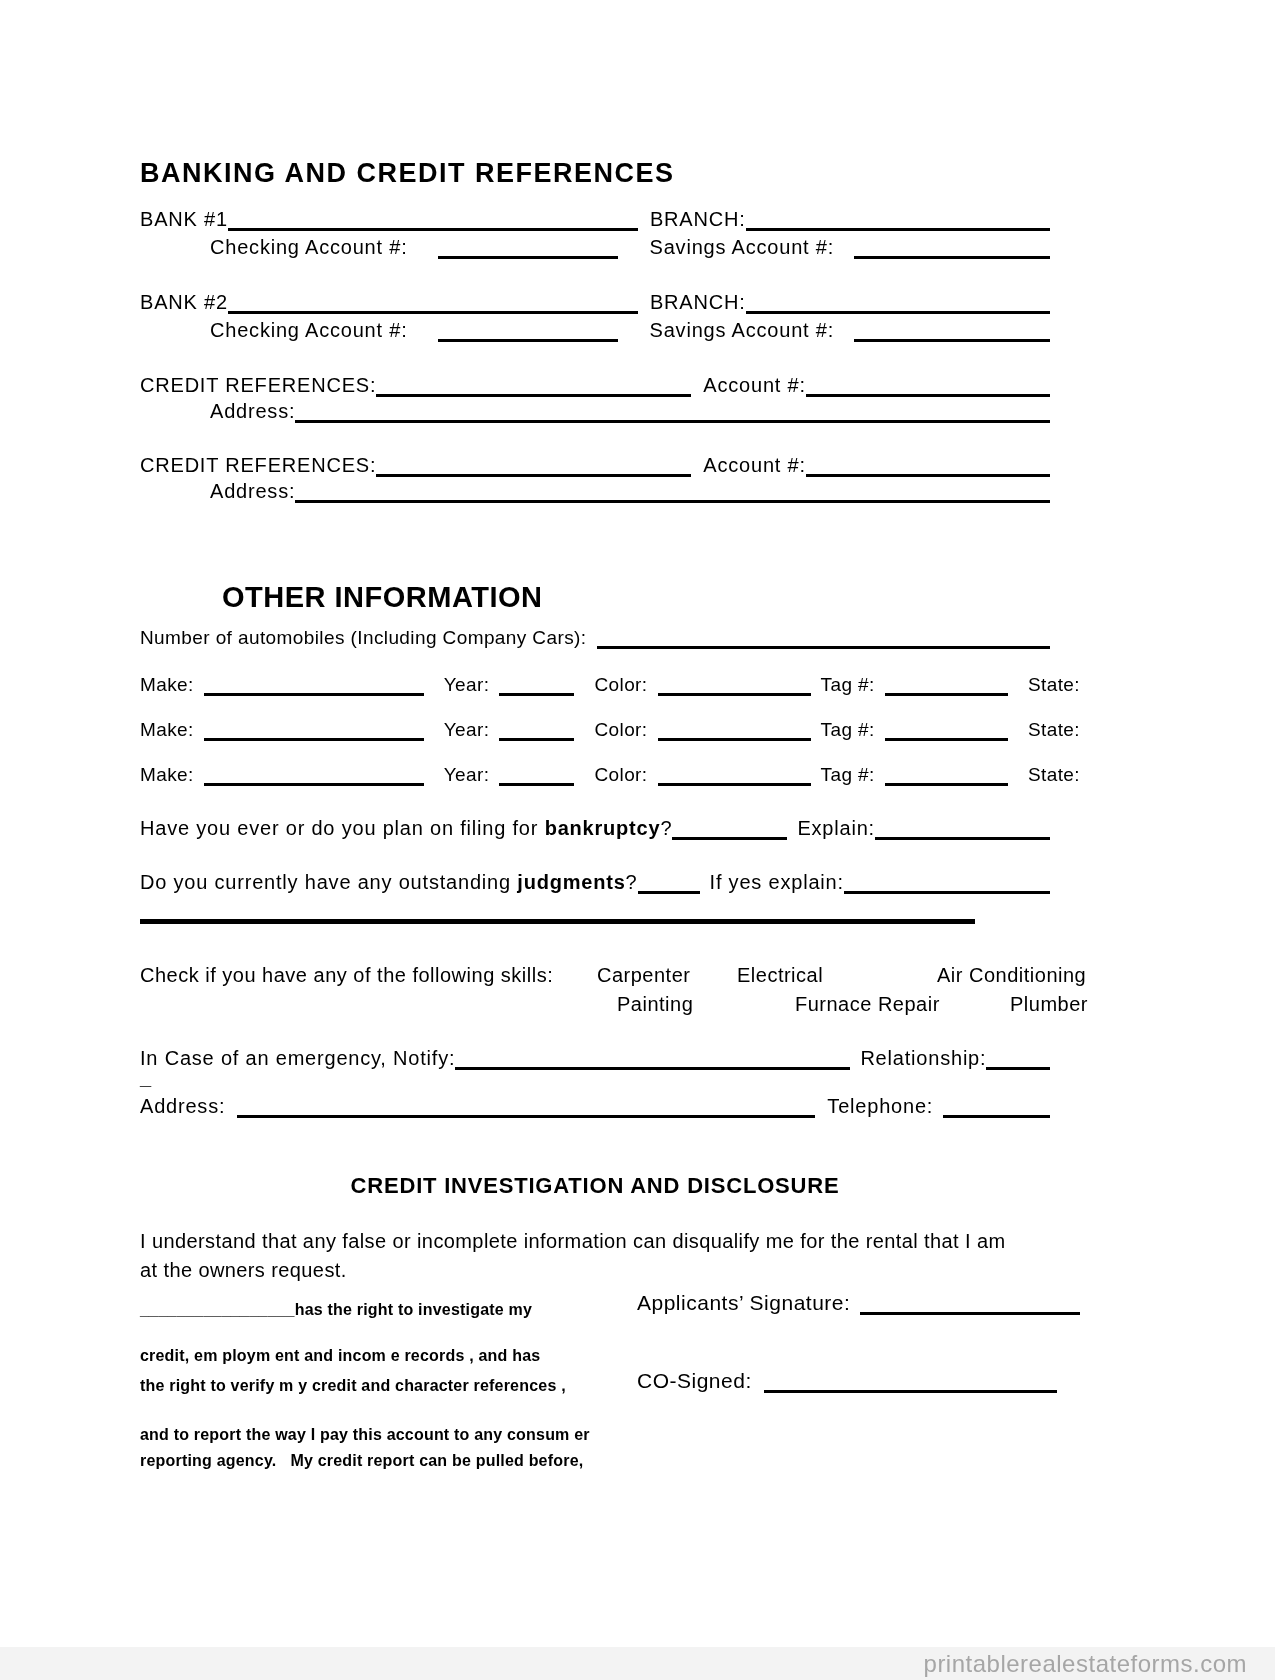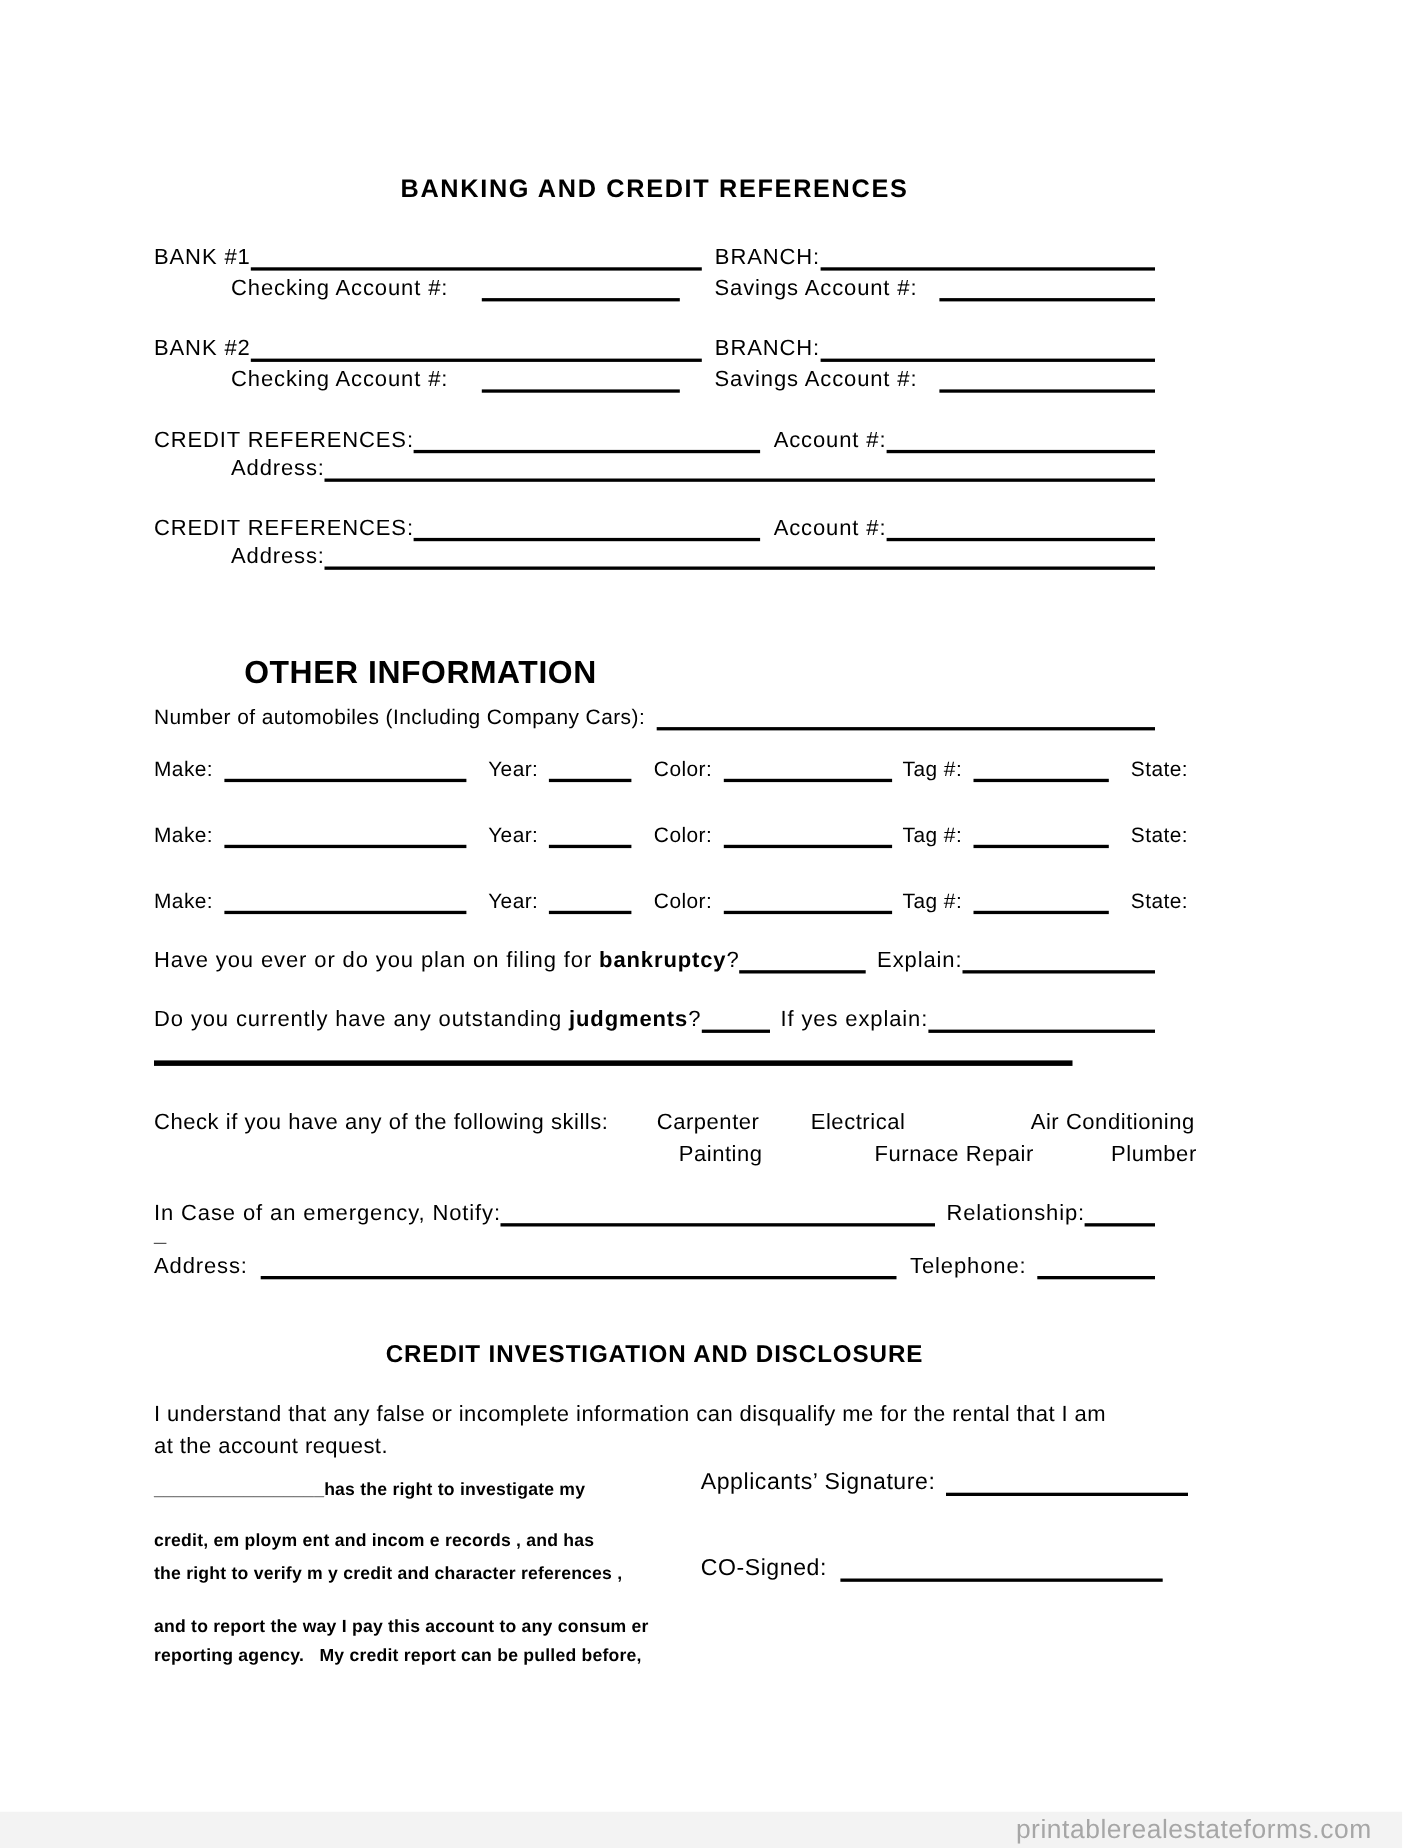--- a/index.html
+++ b/index.html
@@ -3,34 +3,34 @@
 <meta charset="utf-8">
 <style>
   html,body { margin:0; padding:0; background:#ffffff; }
   .page {
     position:relative; width:1275px; height:1680px; background:#ffffff;
     font-family:"Liberation Sans", sans-serif; color:#000; overflow:hidden;
   }
   .content { position:absolute; left:140px; top:0; width:940px; }
 
   .doc-title {
-    margin-top:158px; width:910px; height:28px; text-align:center;
-    font-size:23px; font-weight:bold; letter-spacing:1.5px;
+    margin-top:158px; width:910px; height:28px; text-align:left;
+    font-size:27px; font-weight:bold; letter-spacing:1.5px;
   }
   .row {
     display:flex; align-items:flex-end; height:26px;
     font-size:20px; letter-spacing:0.8px; white-space:pre;
   }
   .w910 { width:910px; }
   .w940 { width:940px; }
   .ln { border-bottom:3px solid #000; }
   .fl { flex:1; }
   .b { font-weight:bold; }
 
-  .mt26{margin-top:34px;} .mt2{margin-top:2px;gap:20px;} .mt29{margin-top:29px;}
+  .mt26{margin-top:19px;} .mt2{margin-top:2px;gap:20px;} .mt29{margin-top:29px;}
   .mt0{margin-top:0;} .mt28{margin-top:28px;} .mt8{margin-top:8px;}
   .mt21{margin-top:21px;} .mt37{margin-top:37px;}
   .mt3{margin-top:3px;} .mt6{margin-top:6px;}
 
   .indent { margin-left:70px; }
   .gap12 { margin-left:12px; }
   .gap10 { margin-left:10px; }
 
   .other-heading {
     margin-top:78px; margin-left:82px; height:34px;
@@ -213,21 +213,21 @@
       <span>Address:</span>
       <span class="ln gap12" style="width:578px"></span>
       <span class="gap12">Telephone:</span>
       <span class="ln fl gap10"></span>
     </div>
 
     <div class="section-heading">CREDIT INVESTIGATION AND DISCLOSURE</div>
 
     <div class="para">
       <div>I understand that any false or incomplete information can disqualify me for the rental that I am</div>
-      <div>at the account request.</div>
+      <div>at the owners request.</div>
     </div>
 
     <div class="fine-area">
       <div class="fine-line" style="top:10px">_________________has the right to investigate my</div>
       <div class="fine-line" style="top:56px">credit, em ploym ent and incom e records , and has</div>
       <div class="fine-line" style="top:86px">the right to verify m y credit and character references ,</div>
       <div class="fine-line" style="top:135px">and to report the way I pay this account to any consum er</div>
       <div class="fine-line" style="top:161px">reporting agency.   My credit report can be pulled before,</div>
 
       <div class="sig-row" style="top:78px; left:497px; width:420px;">

